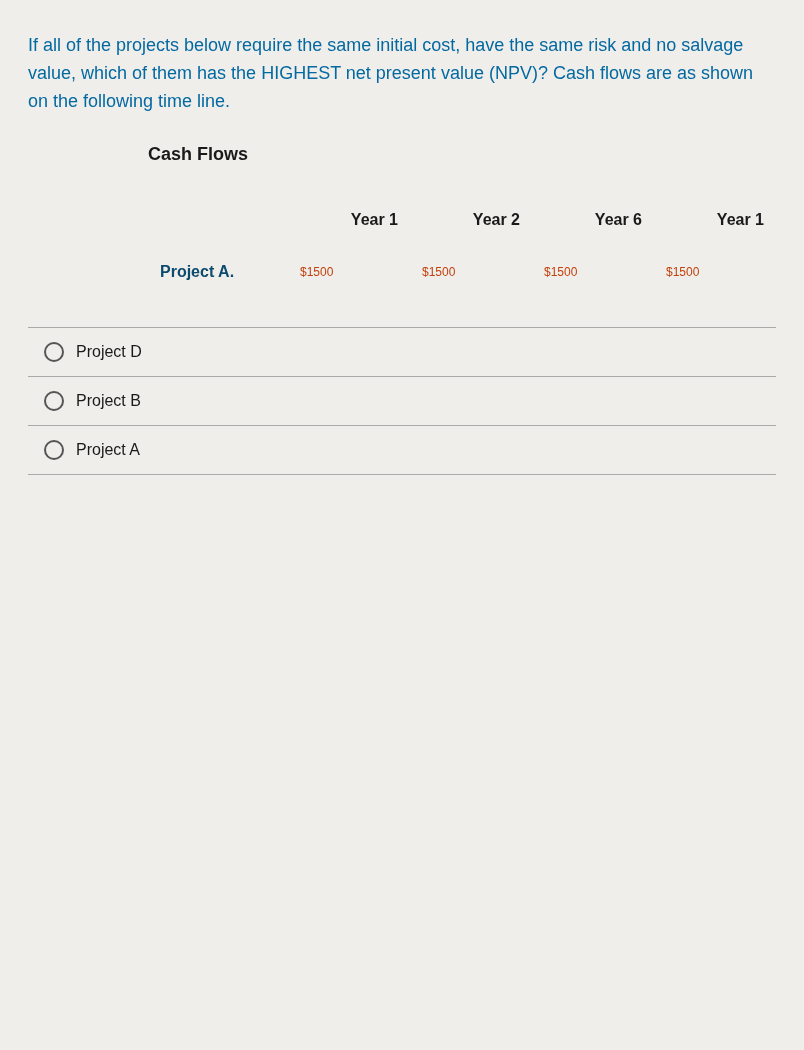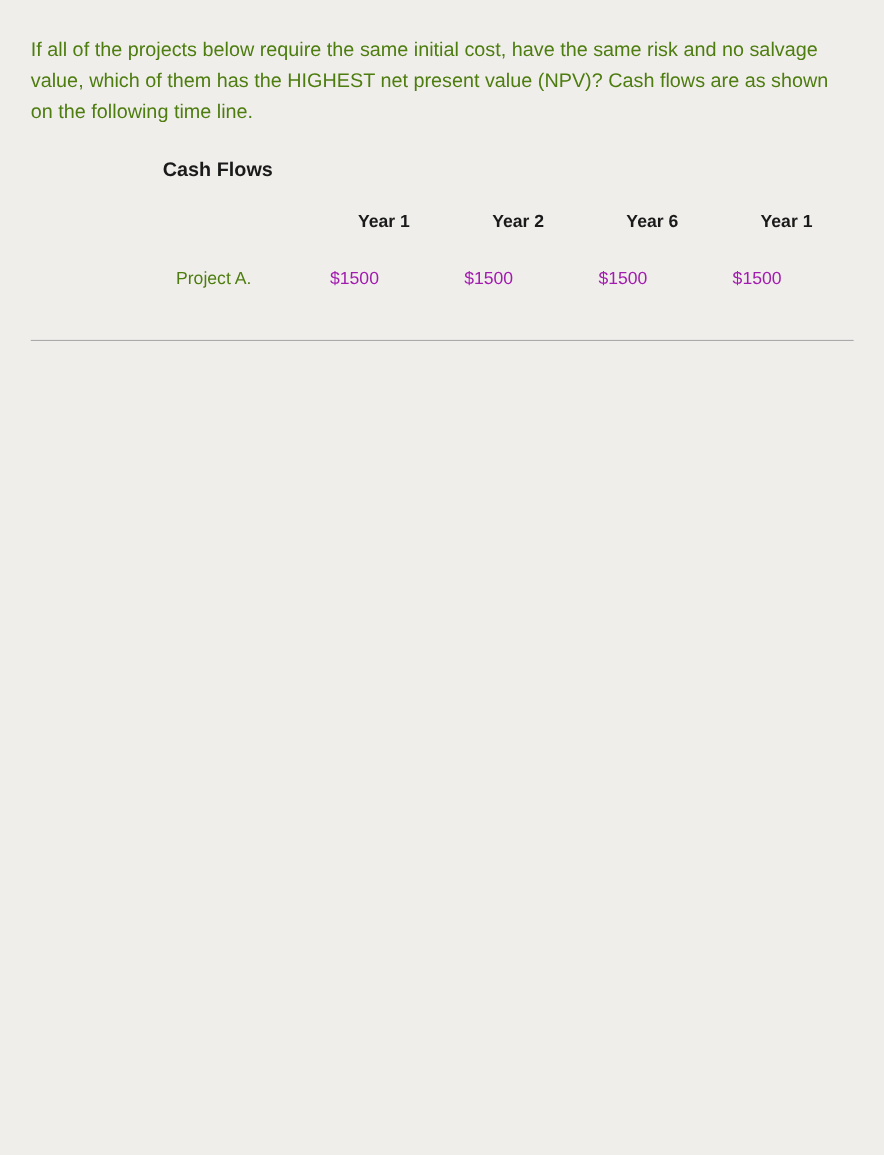--- a/index.html
+++ b/index.html
@@ -16,70 +16,70 @@
     .card {
       background: #f0eeeb;
       width: 804px;
       min-height: 1050px;
       padding: 32px 28px 40px 28px;
     }
 
     .question-text {
       font-size: 18px;
       line-height: 1.55;
-      color: #4d7c0f;
+      color: #0369a1;
       margin-bottom: 28px;
       font-weight: 400;
     }
 
     .cash-flows-section {
       padding-left: 120px;
       margin-bottom: 30px;
     }
 
     .cash-flows-title {
       font-size: 18px;
       font-weight: 700;
       color: #1a1a1a;
-      margin-bottom: 18px;
+      margin-bottom: 36px;
       padding-left: 0;
     }
 
     .table-container {
       width: 100%;
     }
 
     table {
       border-collapse: collapse;
       width: 100%;
     }
 
     thead tr th {
       font-size: 16px;
       font-weight: 600;
       color: #1a1a1a;
       padding: 10px 12px 18px 12px;
-      text-align: center;
+      text-align: right;
     }
 
     thead tr th:first-child {
       width: 140px;
     }
 
     tbody tr td {
-      font-size: 16px;
-      color: #a21caf;
+      font-size: 12px;
+      color: #c2410c;
       padding: 16px 12px;
       text-align: left;
       vertical-align: middle;
     }
 
     tbody tr td:first-child {
-      font-weight: 400;
-      color: #4d7c0f;
+      font-weight: 700;
+      color: #0c4a6e;
     }
 
     .project-label {
       font-size: 16px;
       color: #1a1a1a;
       font-weight: 400;
     }
 
     
     .options-section {
@@ -145,19 +145,31 @@
 
 
 
         </tbody>
       </table>
     </div>
   </div>
 
   <div class="options-section">
 
+    <div class="option-row">
+      <span class="radio-circle"></span>
+      <span class="option-label">Project D</span>
+    </div>
 
+    <div class="option-row">
+      <span class="radio-circle"></span>
+      <span class="option-label">Project B</span>
+    </div>
 
+    <div class="option-row">
+      <span class="radio-circle"></span>
+      <span class="option-label">Project A</span>
+    </div>
 
 
   </div>
 
 </div>
 
 </body></html>

